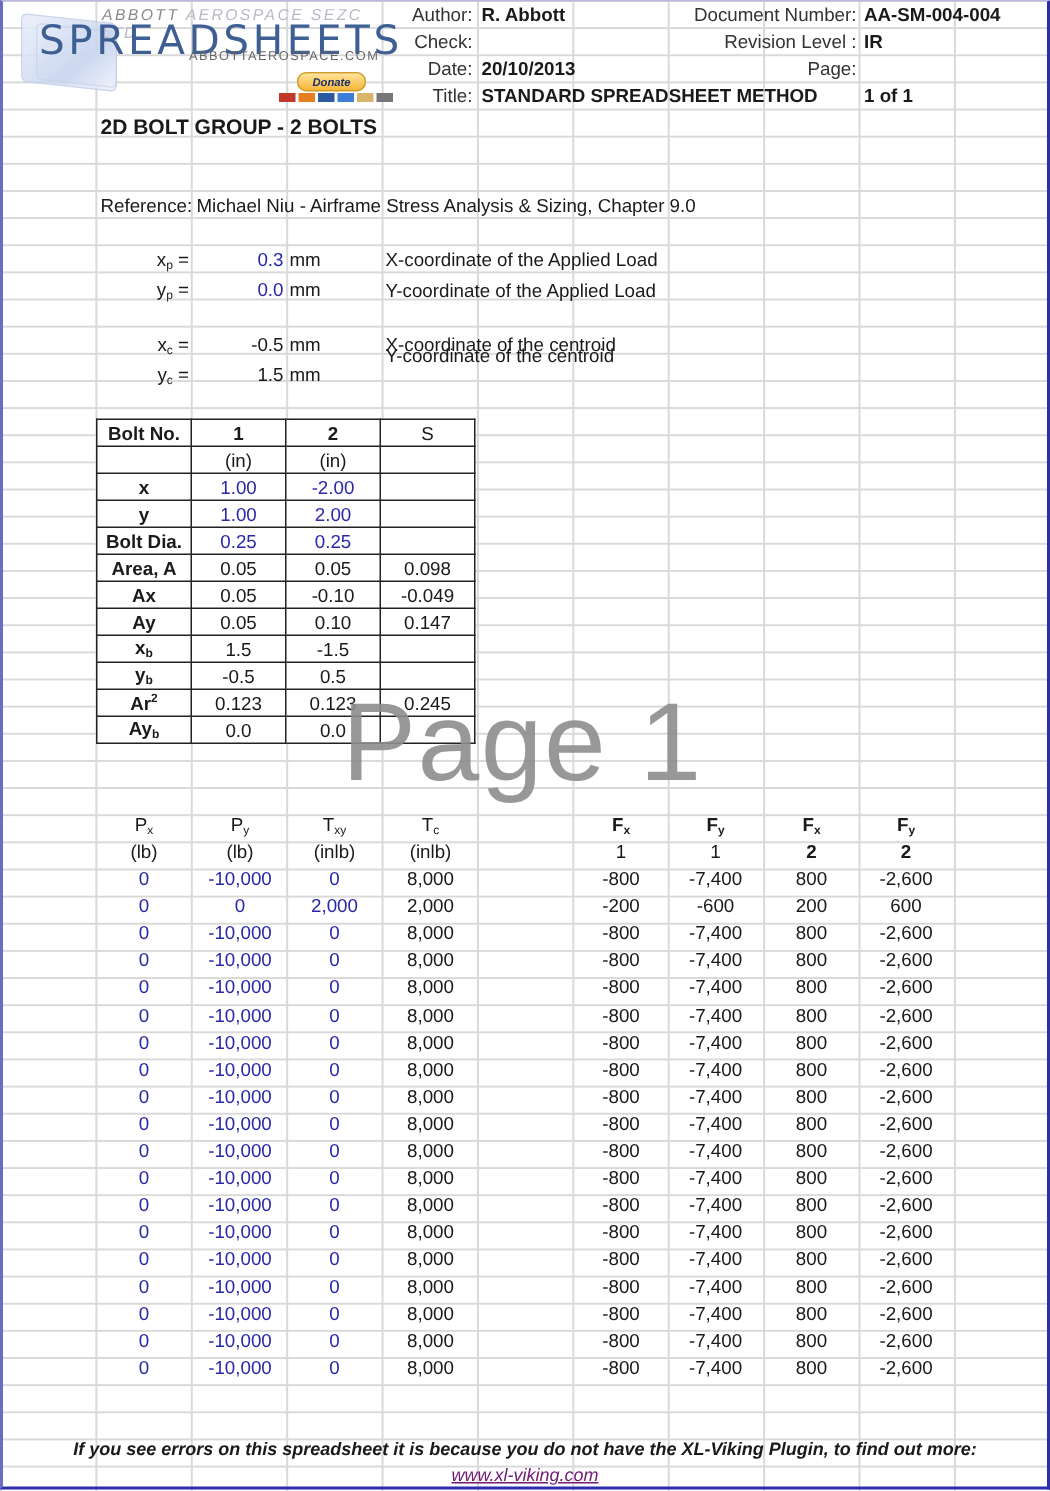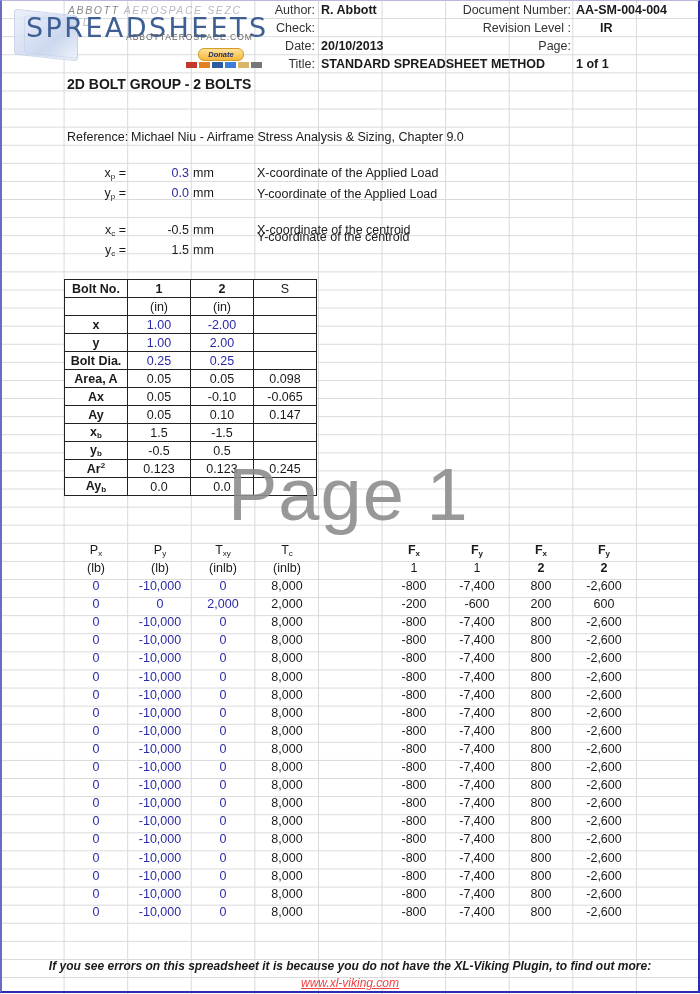--- a/index.html
+++ b/index.html
@@ -66,21 +66,21 @@
     opacity:.9; font-family:"Liberation Sans", sans-serif; letter-spacing:1px;
     pointer-events:none;
   }
 
   .lc { position:absolute; width:64px; text-align:center; }
   .sub { font-size:8px; vertical-align:-2px; }
   .sup { font-size:8px; vertical-align:5px; }
 
   .footer1 { position:absolute; left:0; width:700px; top:959px; text-align:center; font-style:italic; font-weight:bold; font-size:12px; }
   .footer2 { position:absolute; left:0; width:700px; top:976px; text-align:center; font-style:italic; font-size:12px; }
-  .footer2 a { color:#ef4444; text-decoration:underline; }
+  .footer2 a { color:#701a75; text-decoration:underline; }
 </style>
 </head>
 <body>
 
 <div class="grid"></div>
 <div class="frame"></div>
 
 <div class="logo">
   <div class="panel"></div>
   <div class="panel panel2"></div>
@@ -103,21 +103,21 @@
 <div class="abs r hdr-lbl" style="left:255px;width:60px;top:21px;">Check:</div>
 <div class="abs b" style="left:321px;top:21px;"></div>
 <div class="abs r hdr-lbl" style="left:255px;width:60px;top:39px;">Date:</div>
 <div class="abs b" style="left:321px;top:39px;">20/10/2013</div>
 <div class="abs r hdr-lbl" style="left:255px;width:60px;top:57px;">Title:</div>
 <div class="abs b" style="left:321px;top:57px;">STANDARD SPREADSHEET METHOD</div>
 
 <div class="abs r hdr-lbl" style="left:430px;width:141px;top:3px;">Document Number:</div>
 <div class="abs b" style="left:576px;top:3px;">AA-SM-004-004</div>
 <div class="abs r hdr-lbl" style="left:430px;width:141px;top:21px;">Revision Level :</div>
-<div class="abs b" style="left:600px;top:21px;">IR</div>
+<div class="abs b" style="left:576px;top:21px;">IR</div>
 <div class="abs r hdr-lbl" style="left:430px;width:141px;top:39px;">Page:</div>
 <div class="abs b" style="left:576px;top:39px;margin-top:18px;">1 of 1</div>
 
 <div class="abs b" style="left:67px;top:76px;font-size:14px;">2D BOLT GROUP - 2 BOLTS</div>
 <div class="abs" style="left:67px;top:130px;">Reference:</div>
 <div class="abs" style="left:131px;top:130px;">Michael Niu - Airframe Stress Analysis &amp; Sizing, Chapter 9.0</div>
 
 <div>
   <div class="abs r" style="left:64px;width:62px;top:166px;"><span>x</span><span class="sub">p</span><span> =</span></div>
   <div class="abs r blue" style="left:128px;width:61px;top:166px;">0.3</div>
@@ -178,21 +178,21 @@
   <tr>
     <td class="lbl">Area, A</td>
     <td>0.05</td>
     <td>0.05</td>
     <td>0.098</td>
   </tr>
   <tr>
     <td class="lbl">Ax</td>
     <td>0.05</td>
     <td>-0.10</td>
-    <td>-0.065</td>
+    <td>-0.049</td>
   </tr>
   <tr>
     <td class="lbl">Ay</td>
     <td>0.05</td>
     <td>0.10</td>
     <td>0.147</td>
   </tr>
   <tr>
     <td class="lbl"><span>x</span><span class="sub">b</span></td>
     <td>1.5</td>

